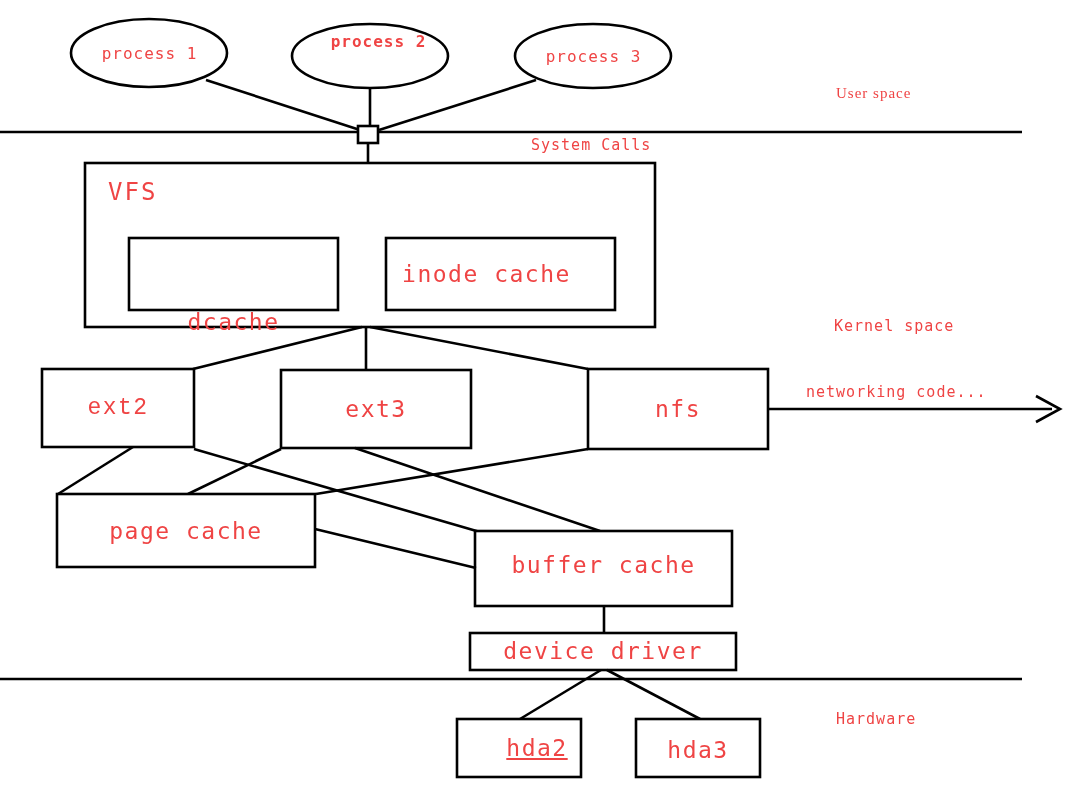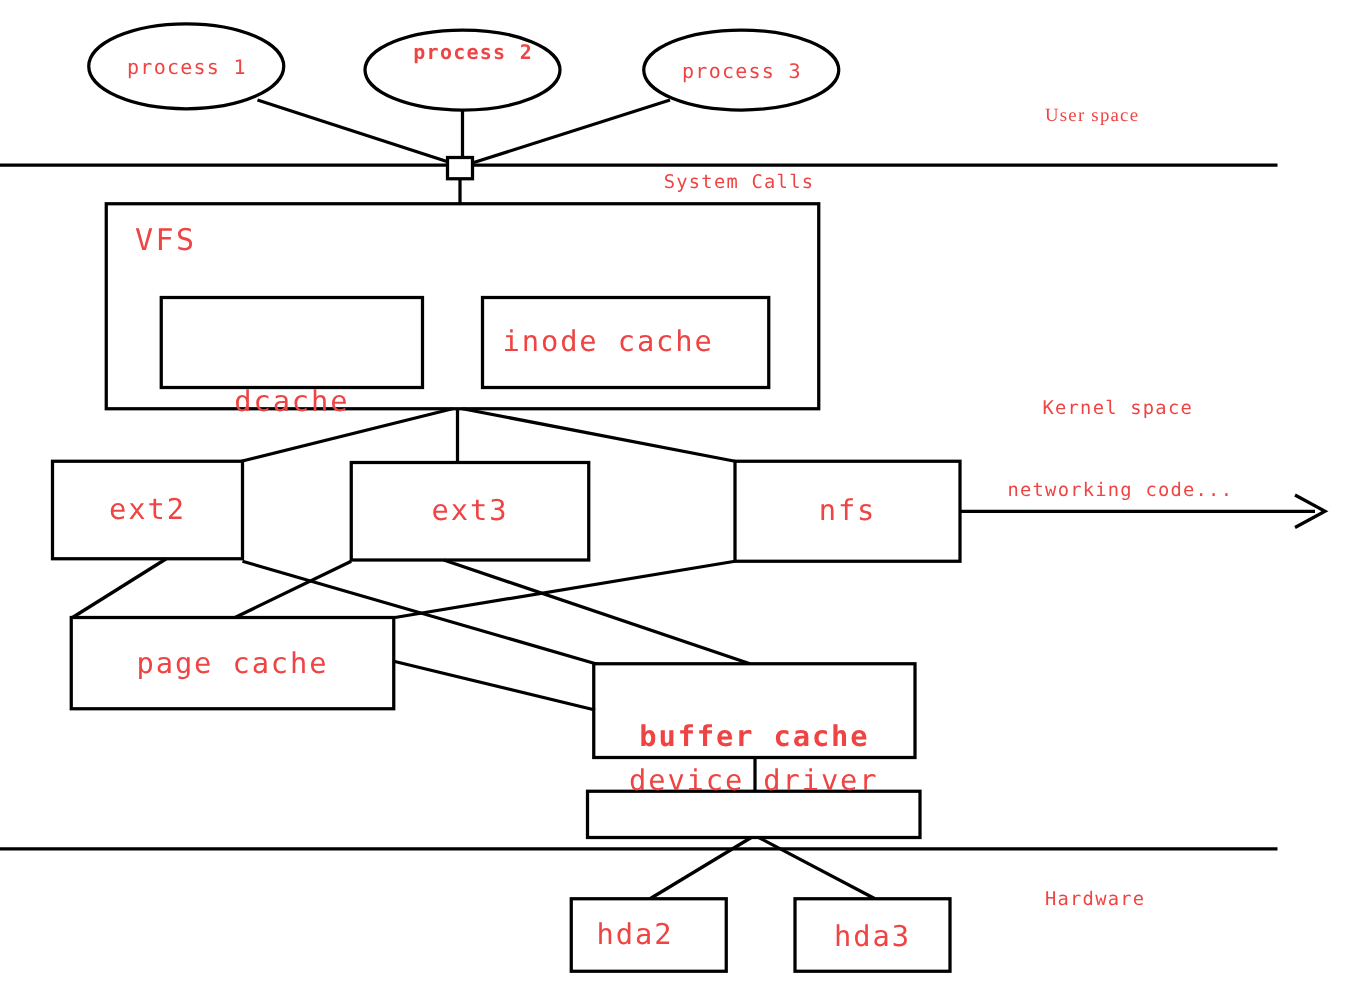--- a/index.html
+++ b/index.html
@@ -121,27 +121,27 @@
 
   <div class="node-label small-label" style="left:836px; top:82px; width:180px; height:22px; justify-content:flex-start;font-family:Liberation Serif, serif;">User space</div>
   <div class="node-label small-label" style="left:531px; top:134px; width:200px; height:22px; justify-content:flex-start;">System Calls</div>
   <div class="node-label small-label" style="left:834px; top:315px; width:200px; height:22px; justify-content:flex-start;">Kernel space</div>
   <div class="node-label small-label" style="left:836px; top:708px; width:200px; height:22px; justify-content:flex-start;">Hardware</div>
 
   <div class="node-label vfs-title" style="left:108px; top:172px; width:200px; height:40px;">VFS</div>
   <div class="node-label box-label" style="left:129px; top:238px; width:209px; height:72px;margin-top:48px;">dcache</div>
   <div class="node-label box-label" style="left:372px; top:238px; width:229px; height:72px;">inode cache</div>
 
-  <div class="node-label box-label" style="left:42px; top:369px; width:152px; height:78px;">ext2</div>
+  <div class="node-label box-label" style="left:42px; top:369px; width:152px; height:78px;font-family:Liberation Mono, monospace;">ext2</div>
   <div class="node-label box-label" style="left:281px; top:370px; width:190px; height:78px;">ext3</div>
   <div class="node-label box-label" style="left:588px; top:369px; width:180px; height:80px;">nfs</div>
 
   <div class="node-label small-label" style="left:806px; top:381px; width:240px; height:22px; justify-content:flex-start;">networking code...</div>
 
   <div class="node-label box-label" style="left:57px; top:494px; width:258px; height:73px;border-radius:21px;">page cache</div>
-  <div class="node-label box-label" style="left:475px; top:561px; width:257px; height:57px;font-weight:bold;">buffer cache</div>
+  <div class="node-label box-label" style="left:475px; top:536px; width:257px; height:57px;">buffer cache</div>
 
-  <div class="node-label box-label" style="left:470px; top:606px; width:266px; height:38px;text-align:right;">device driver</div>
+  <div class="node-label box-label" style="left:470px; top:632px; width:266px; height:38px;text-align:right;">device driver</div>
 
-  <div class="node-label box-label" style="left:446px; top:719px; width:124px; height:58px;">hda2</div>
+  <div class="node-label box-label" style="left:475px; top:719px; width:124px; height:58px;text-decoration:underline;">hda2</div>
   <div class="node-label box-label" style="left:636px; top:719px; width:124px; height:62px;">hda3</div>
 
 </div>
 
 </body></html>

